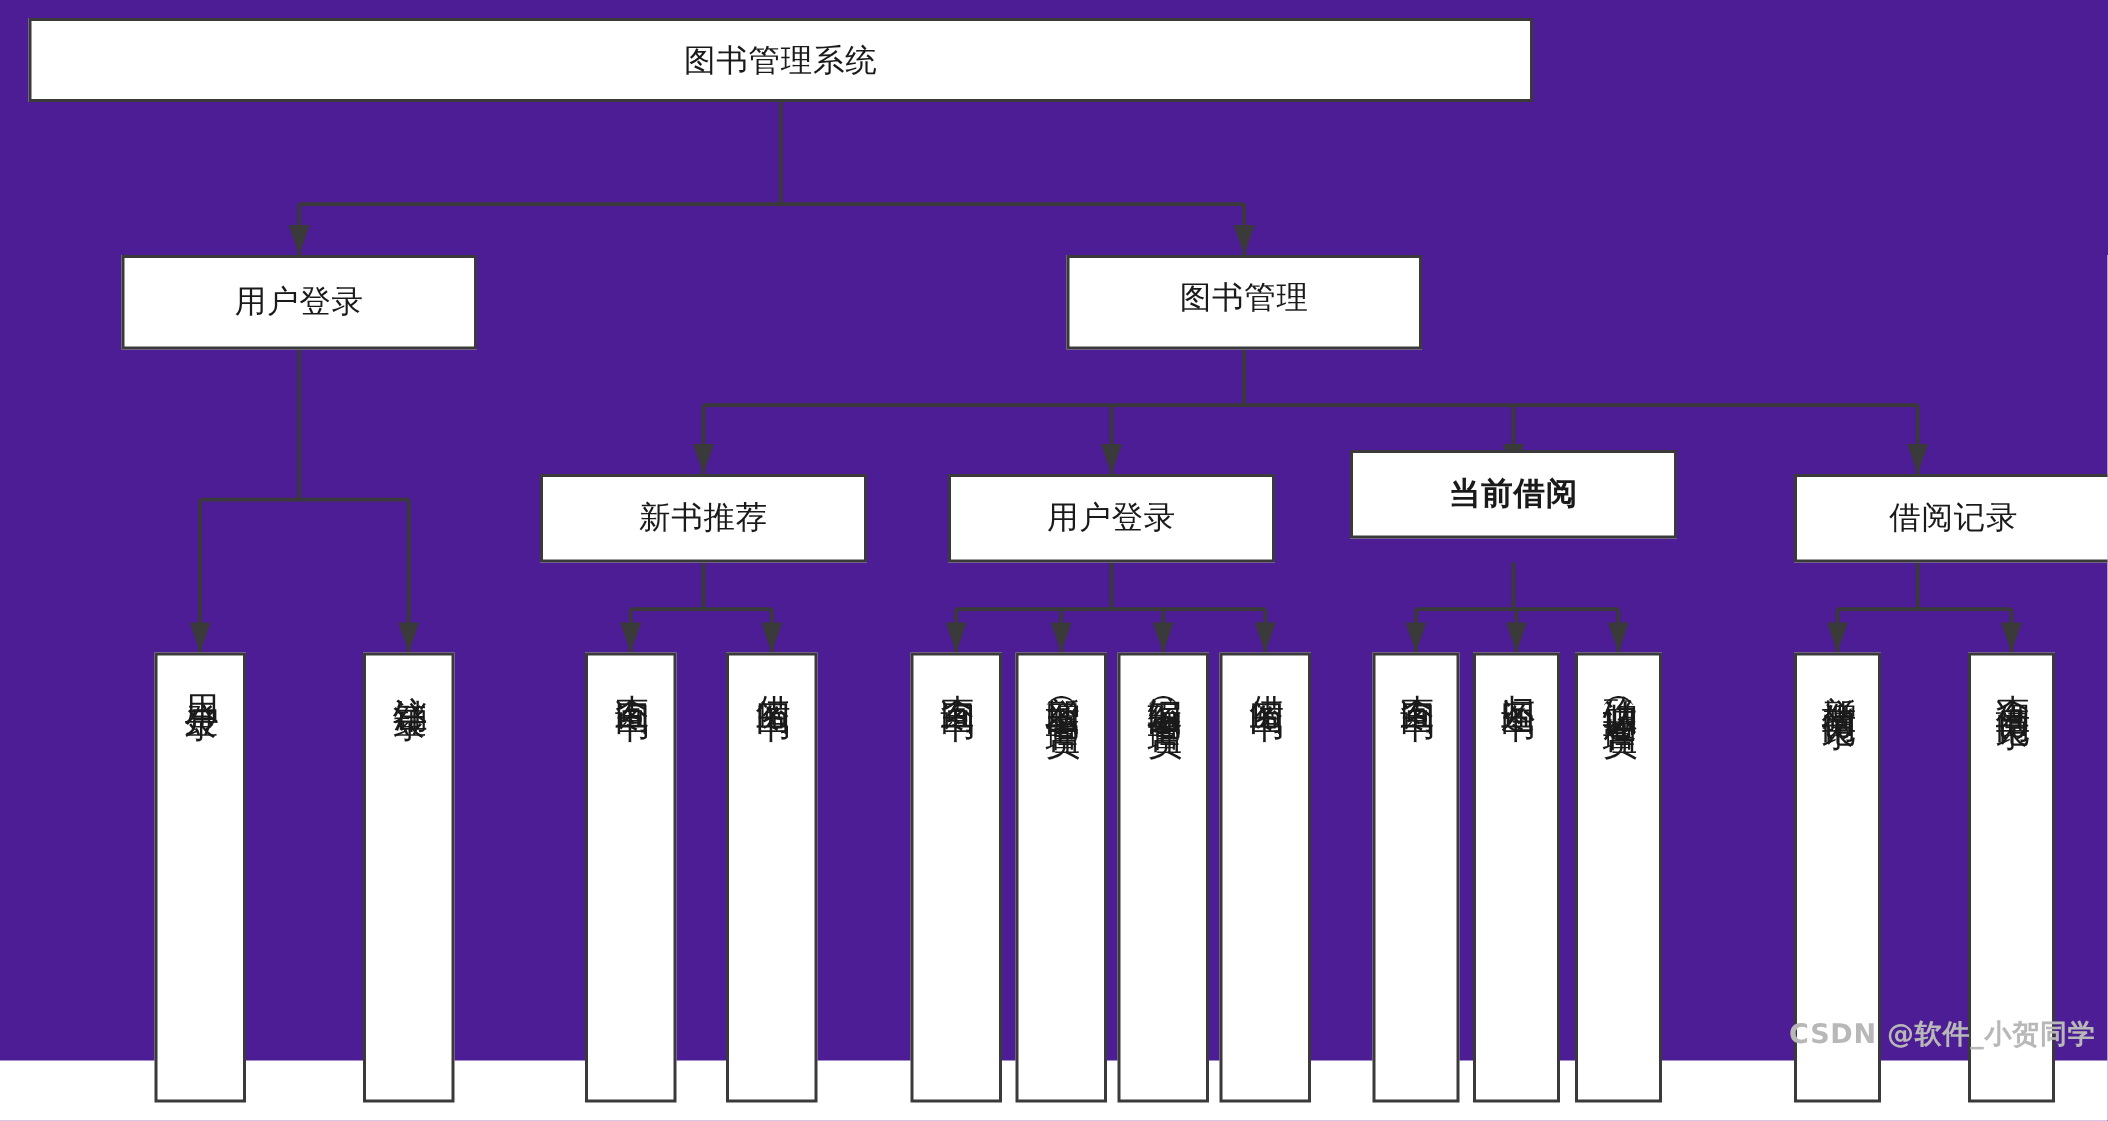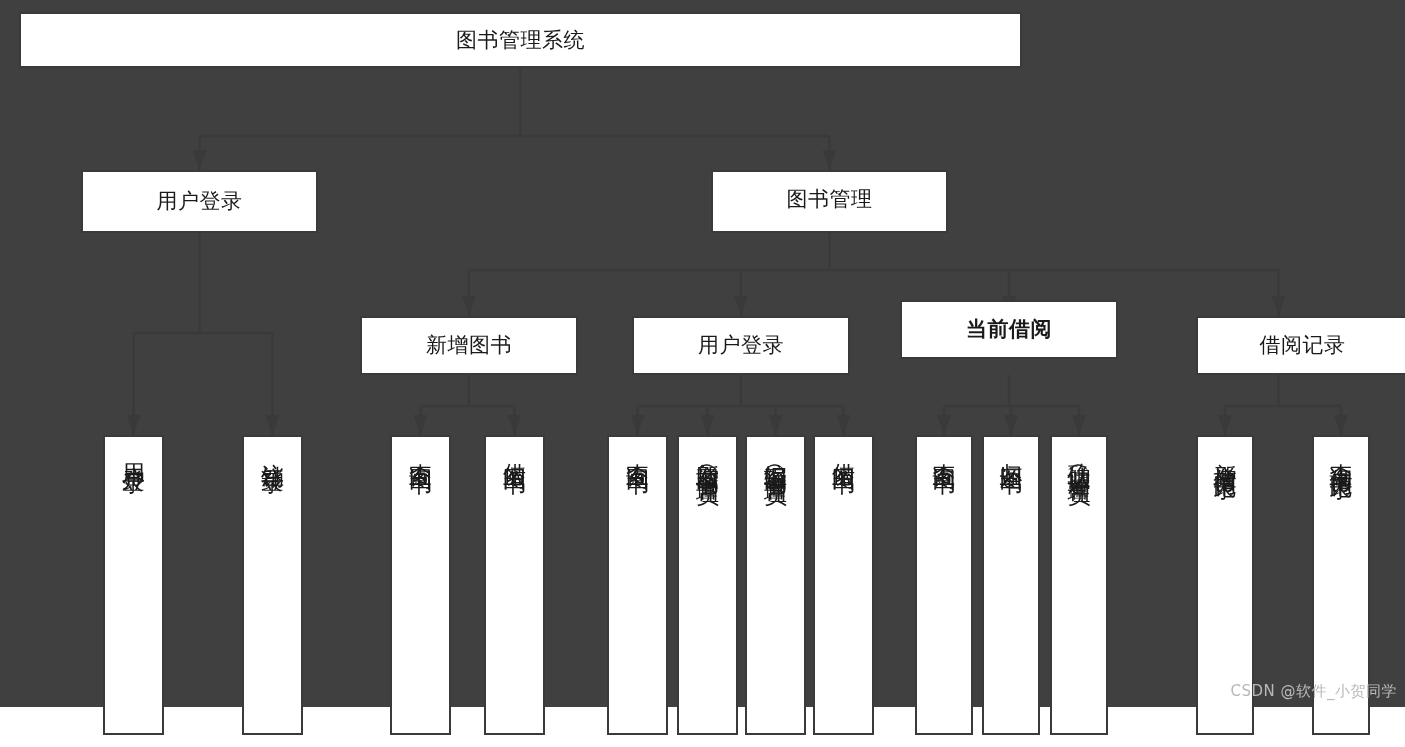--- a/index.html
+++ b/index.html
@@ -1,37 +1,37 @@
 <!DOCTYPE html>
 <html><head>
 <meta charset="utf-8">
 <style>
   html,body{margin:0;padding:0;background:#ffffff;}
   body{width:1405px;height:747px;overflow:hidden;
        font-family:"DejaVu Sans","Liberation Sans",sans-serif;}
-  #canvas{position:relative;width:1405px;height:707px;background:#404040;}
+  #canvas{position:relative;width:1405px;height:707px;background:#4c1d95;}
 
   .node{position:absolute;box-sizing:border-box;background:#ffffff;
         border:2.5px solid #3a3a3a;display:flex;align-items:center;
         justify-content:center;}
   .node .label{color:#1a1a1a;line-height:1.18;text-align:center;
                white-space:nowrap;}
 
   .node.horiz .label{font-size:21px;letter-spacing:.5px;}
   .node.vert{align-items:flex-start;padding-top:8px;}
   .node.vert .label{writing-mode:vertical-rl;text-orientation:upright;
                     font-size:23px;letter-spacing:3px;line-height:1;}
 
   svg.links{position:absolute;left:0;top:0;width:1405px;height:747px;
             pointer-events:none;}
   svg.links path,svg.links line{stroke:#3a3a3a;stroke-width:2.5;fill:none;}
   svg.links polygon{fill:#3a3a3a;}
 
   .watermark{position:absolute;right:8px;bottom:6px;color:#b8b8b8;
-             font-size:15px;letter-spacing:.5px;white-space:nowrap;}
+             font-size:18px;letter-spacing:.5px;white-space:nowrap;font-weight:bold;}
 </style>
 </head>
 <body>
 
 <div id="canvas">
   <svg class="links" viewBox="0 0 1405 747">
       <line x1="520.5" y1="68" x2="520.5" y2="136"></line>
       <line x1="199.5" y1="136" x2="829.5" y2="136"></line>
       <line x1="199.5" y1="136" x2="199.5" y2="170"></line>
       <polygon points="192.5,150 206.5,150 199.5,170"></polygon>
@@ -88,21 +88,21 @@
       <div class="node horiz" style="left: 19px; top: 12px; width: 1003px; height: 56px;">
         <span class="label">图书管理系统</span>
       </div>
       <div class="node horiz" style="left: 81px; top: 170px; width: 237px; height: 63px;">
         <span class="label">用户登录</span>
       </div>
       <div class="node horiz" style="left: 711px; top: 170px; width: 237px; height: 63px; font-family: Liberation Mono, monospace;">
         <span class="label">图书管理</span>
       </div>
       <div class="node horiz" style="left: 360px; top: 316px; width: 218px; height: 59px;">
-        <span class="label">新增图书</span>
+        <span class="label">新书推荐</span>
       </div>
       <div class="node horiz" style="left: 632px; top: 316px; width: 218px; height: 59px;">
         <span class="label">用户登录</span>
       </div>
       <div class="node horiz" style="left: 900px; top: 300px; width: 218px; height: 59px; font-weight: bold;">
         <span class="label">当前借阅</span>
       </div>
       <div class="node horiz" style="left: 1196px; top: 316px; width: 213px; height: 59px;">
         <span class="label">借阅记录</span>
       </div>

